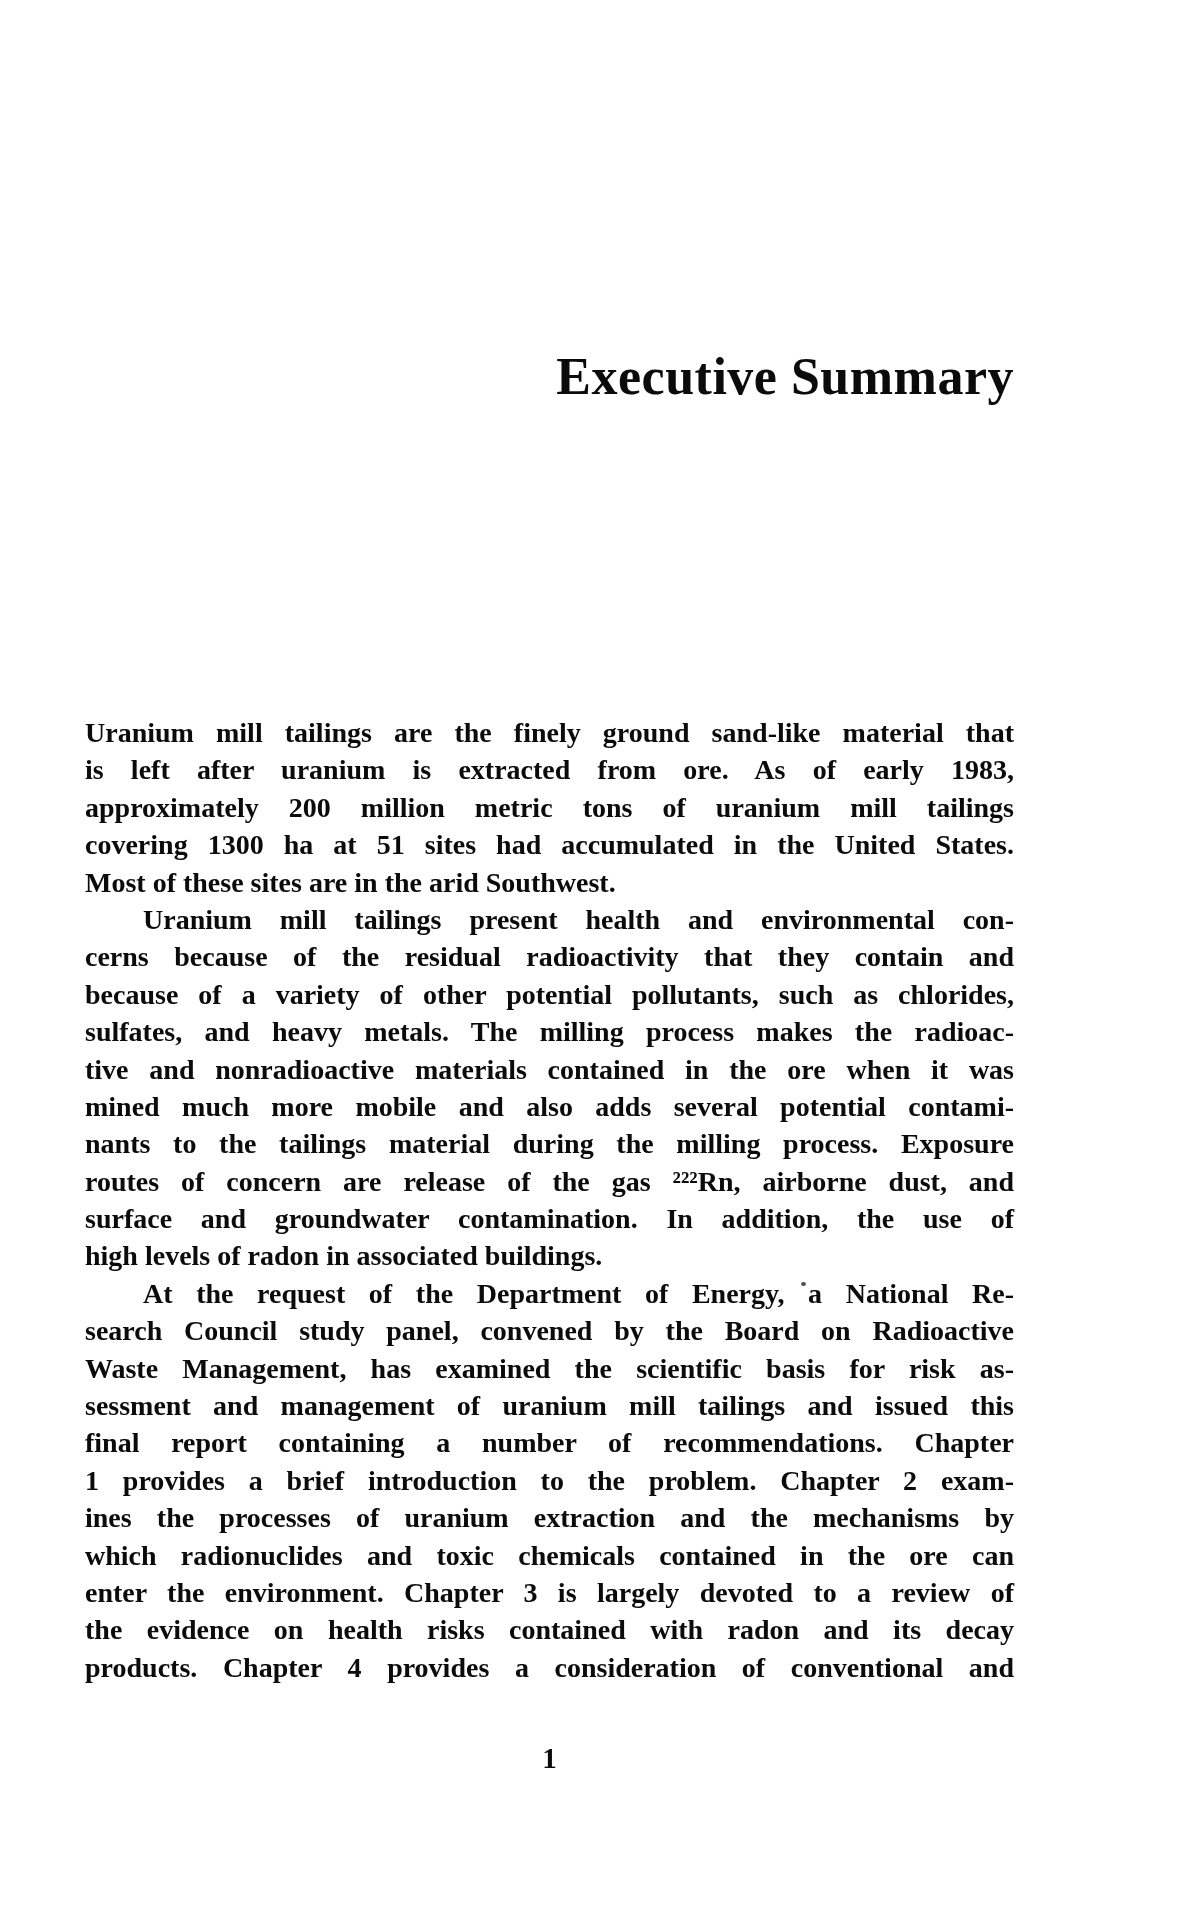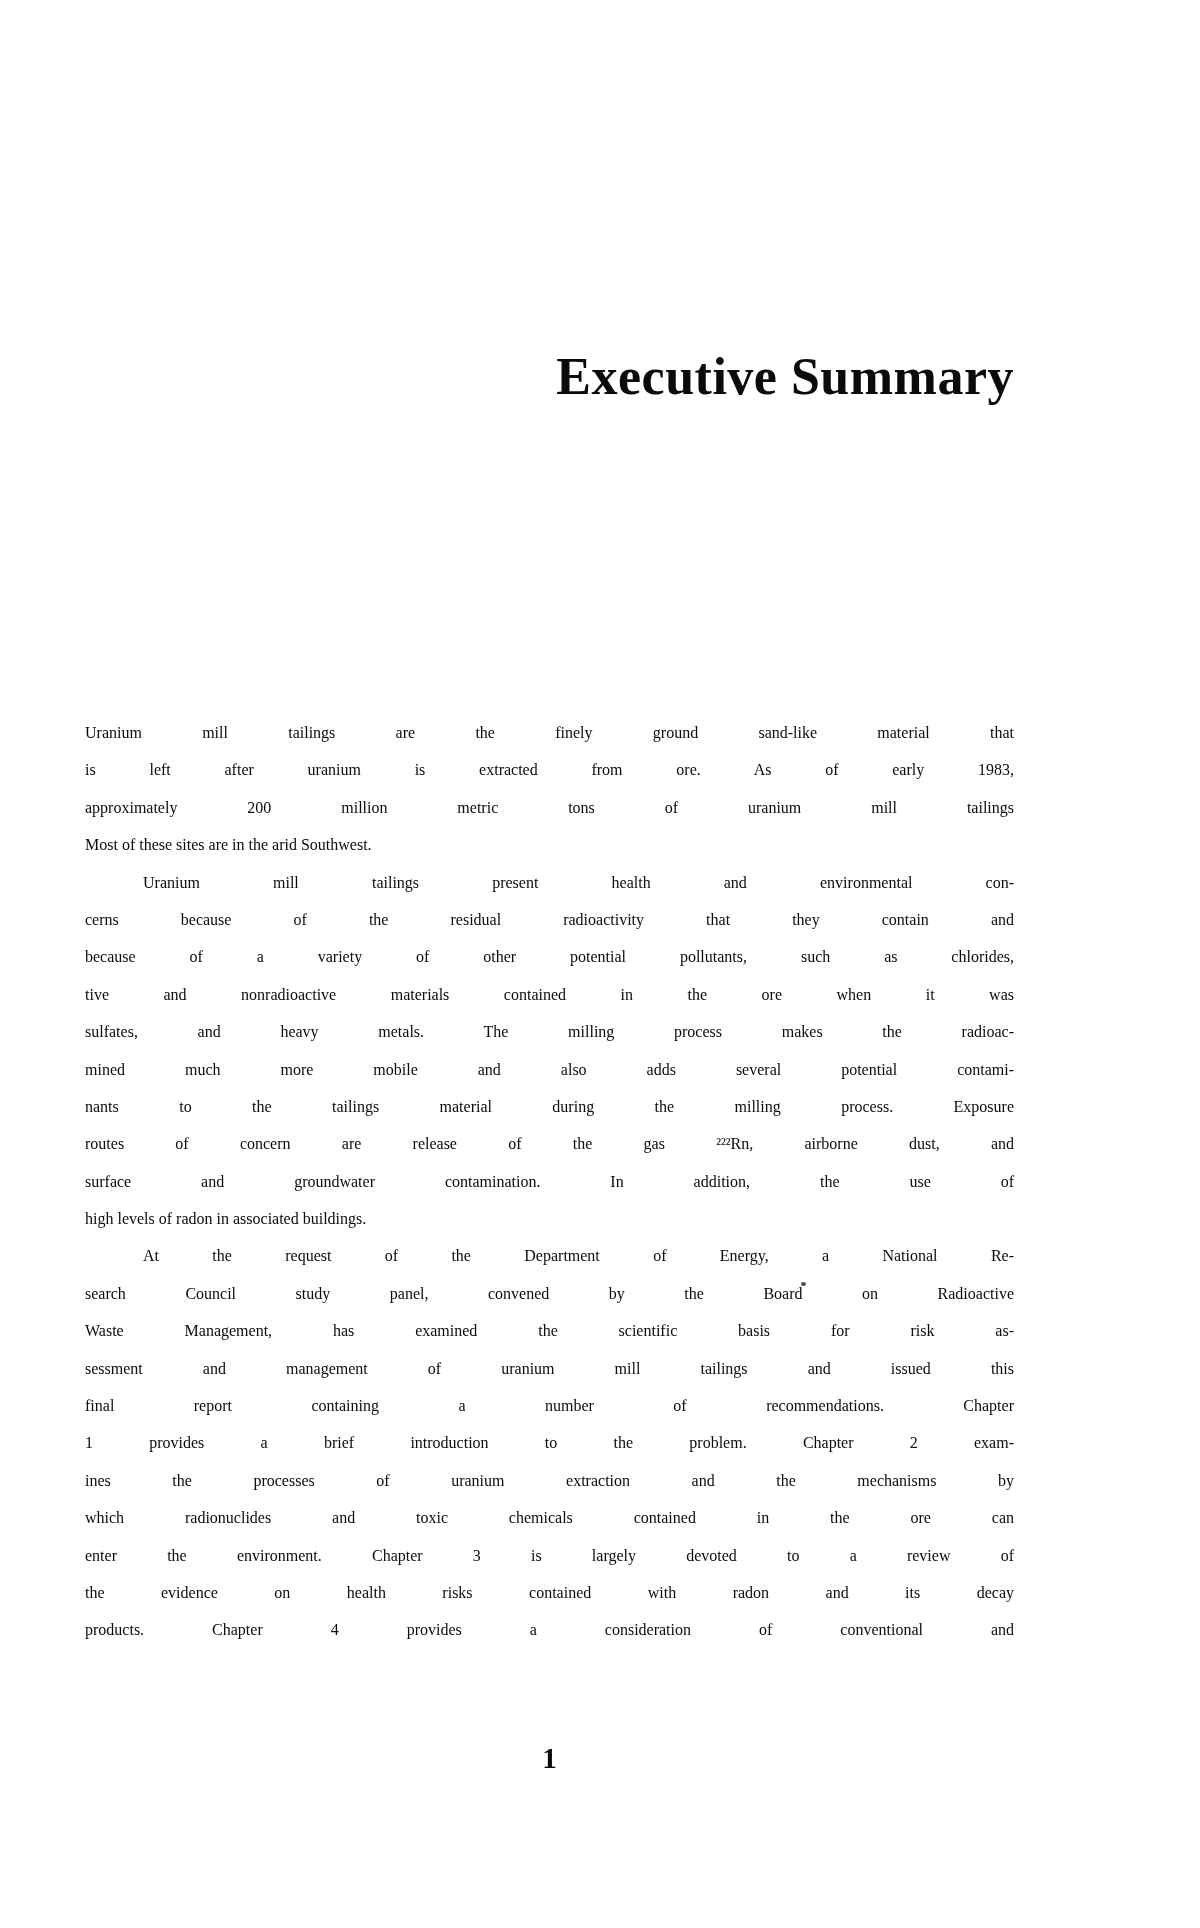--- a/index.html
+++ b/index.html
@@ -29,22 +29,22 @@
     font-size: 52px;
     line-height: 52px;
     font-weight: 700;
     letter-spacing: 0.5px;
   }
   .body-text {
     position: absolute;
     left: 85px;
     top: 714px;
     width: 929px;
-    font-size: 16px;
-    font-weight: 400;
+    font-size: 28px;
+    font-weight: 700;
   }
   .bl {
     height: 37.4px;
     line-height: 37.4px;
     text-align: justify;
     text-align-last: justify;
   }
   .bl.last {
     text-align: right;
     text-align-last: left;
@@ -79,29 +79,30 @@
 <div class="page">
 
   <h1 class="title">Executive Summary</h1>
 
   <div class="body-text">
 
     <div>
       <div class="bl">Uranium mill tailings are the finely ground sand-like material that</div>
       <div class="bl">is left after uranium is extracted from ore. As of early 1983,</div>
       <div class="bl">approximately 200 million metric tons of uranium mill tailings</div>
+      <div class="bl">covering 1300 ha at 51 sites had accumulated in the United States.</div>
       <div class="bl last">Most of these sites are in the arid Southwest.</div>
     </div>
 
     <div>
       <div class="bl ind">Uranium mill tailings present health and environmental con-</div>
       <div class="bl">cerns because of the residual radioactivity that they contain and</div>
       <div class="bl">because of a variety of other potential pollutants, such as chlorides,</div>
+      <div class="bl">sulfates, and heavy metals. The milling process makes the radioac-</div>
       <div class="bl">tive and nonradioactive materials contained in the ore when it was</div>
-      <div class="bl">sulfates, and heavy metals. The milling process makes the radioac-</div>
       <div class="bl">mined much more mobile and also adds several potential contami-</div>
       <div class="bl">nants to the tailings material during the milling process. Exposure</div>
       <div class="bl">routes of concern are release of the gas ²²²Rn, airborne dust, and</div>
       <div class="bl">surface and groundwater contamination. In addition, the use of</div>
       <div class="bl last">high levels of radon in associated buildings.</div>
     </div>
 
     <div>
       <div class="bl ind">At the request of the Department of Energy, a National Re-</div>
       <div class="bl">search Council study panel, convened by the Board on Radioactive</div>

